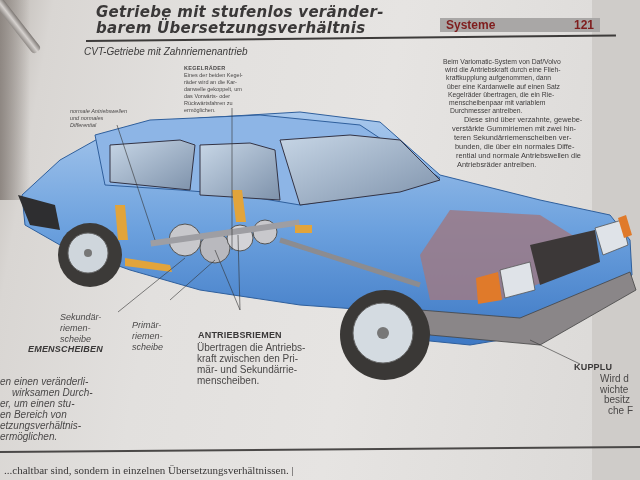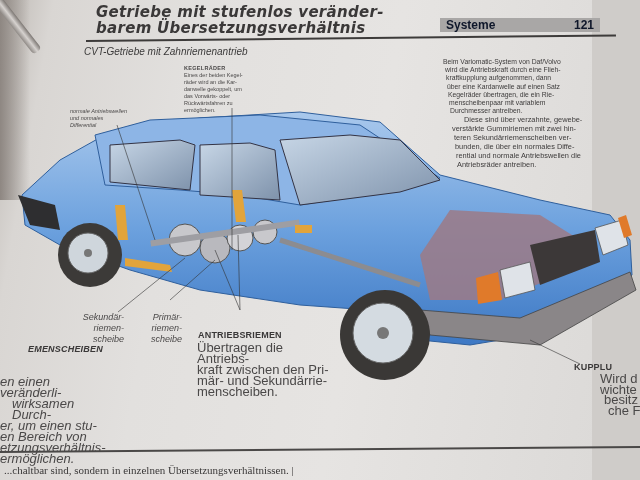--- a/index.html
+++ b/index.html
@@ -25,42 +25,42 @@
     position: absolute; left: 96px; top: 4px; width: 340px;
     font-family: "DejaVu Sans", sans-serif; font-weight: bold; font-style: italic;
     font-size: 15px; line-height: 16px; color: #3a3838; letter-spacing: 0.3px;
   }
   .title-rule {
     position: absolute; left: 86px; top: 40px; width: 530px; height: 2px; background: #3d3b3a;
     transform: rotate(-0.6deg); transform-origin: left center;
   }
   .section-tab {
     position: absolute; left: 440px; top: 18px; width: 160px; height: 14px;
-    background: #a9a7a6; color: #0f172a; font-weight: bold; font-size: 12px;
+    background: #a9a7a6; color: #7f1d1d; font-weight: bold; font-size: 12px;
     display: flex; justify-content: space-between; align-items: center; padding: 0 6px; box-sizing: border-box;
   }
   .subtitle {
     position: absolute; left: 84px; top: 46px; font-size: 10px; color: #3b3a3a; font-style: italic;
   }
   .label-small {
     position: absolute; font-size: 5.5px; line-height: 7px; color: #4a4848;
   }
   .label-small b { font-weight: bold; letter-spacing: 0.3px; }
   .body-text {
     position: absolute; font-size: 6.8px; line-height: 8.2px; color: #3d3b3b;
   }
   .callout {
-    position: absolute; font-size: 9px; line-height: 11px; color: #4b4949; text-align: right;
+    position: absolute; font-size: 9px; line-height: 11px; color: #4b4949; text-align: left;
     font-style: italic;
   }
   .side-heading {
     position: absolute; font-weight: bold; font-size: 9px; color: #3a3838; letter-spacing: 0.2px;
   }
   .side-body {
-    position: absolute; font-size: 13px; line-height: 11px; color: #4a4848;
+    position: absolute; font-size: 10px; line-height: 11px; color: #4a4848;
   }
   .italic { font-style: italic; }
   .bottom-rule {
     position: absolute; left: 0; top: 451px; width: 640px; height: 2px; background: #4a4847;
     transform: rotate(-0.45deg); transform-origin: left center;
   }
   .bottom-text {
     position: absolute; left: 4px; top: 464px; font-size: 11px; color: #3a3838;
     font-family: "Liberation Serif", serif; white-space: nowrap; text-align: right;
   }
@@ -189,21 +189,21 @@
     <div style="padding-left:3px">bunden, die über ein normales Diffe-</div>
     <div style="padding-left:4px">rential und normale Antriebswellen die</div>
     <div style="padding-left:5px">Antriebsräder antreiben.</div>
   </div>
 
   <div class="callout" style="left:60px; top:312px; width:64px;">
     <div>Sekundär-</div>
     <div>riemen-</div>
     <div>scheibe</div>
   </div>
-  <div class="callout" style="left:132px; top:312px; width:50px;">
+  <div class="callout" style="left:132px; top:320px; width:50px;">
     <div>Primär-</div>
     <div>riemen-</div>
     <div>scheibe</div>
   </div>
 
   <div class="side-heading italic" style="left:0px; top:344px;padding-left:28px;">EMENSCHEIBEN</div>
   <div class="side-body italic" style="left:0px; top:376px; width:110px;">
     <div>en einen veränderli-</div>
     <div style="padding-left:12px">wirksamen Durch-</div>
     <div>er, um einen stu-</div>

